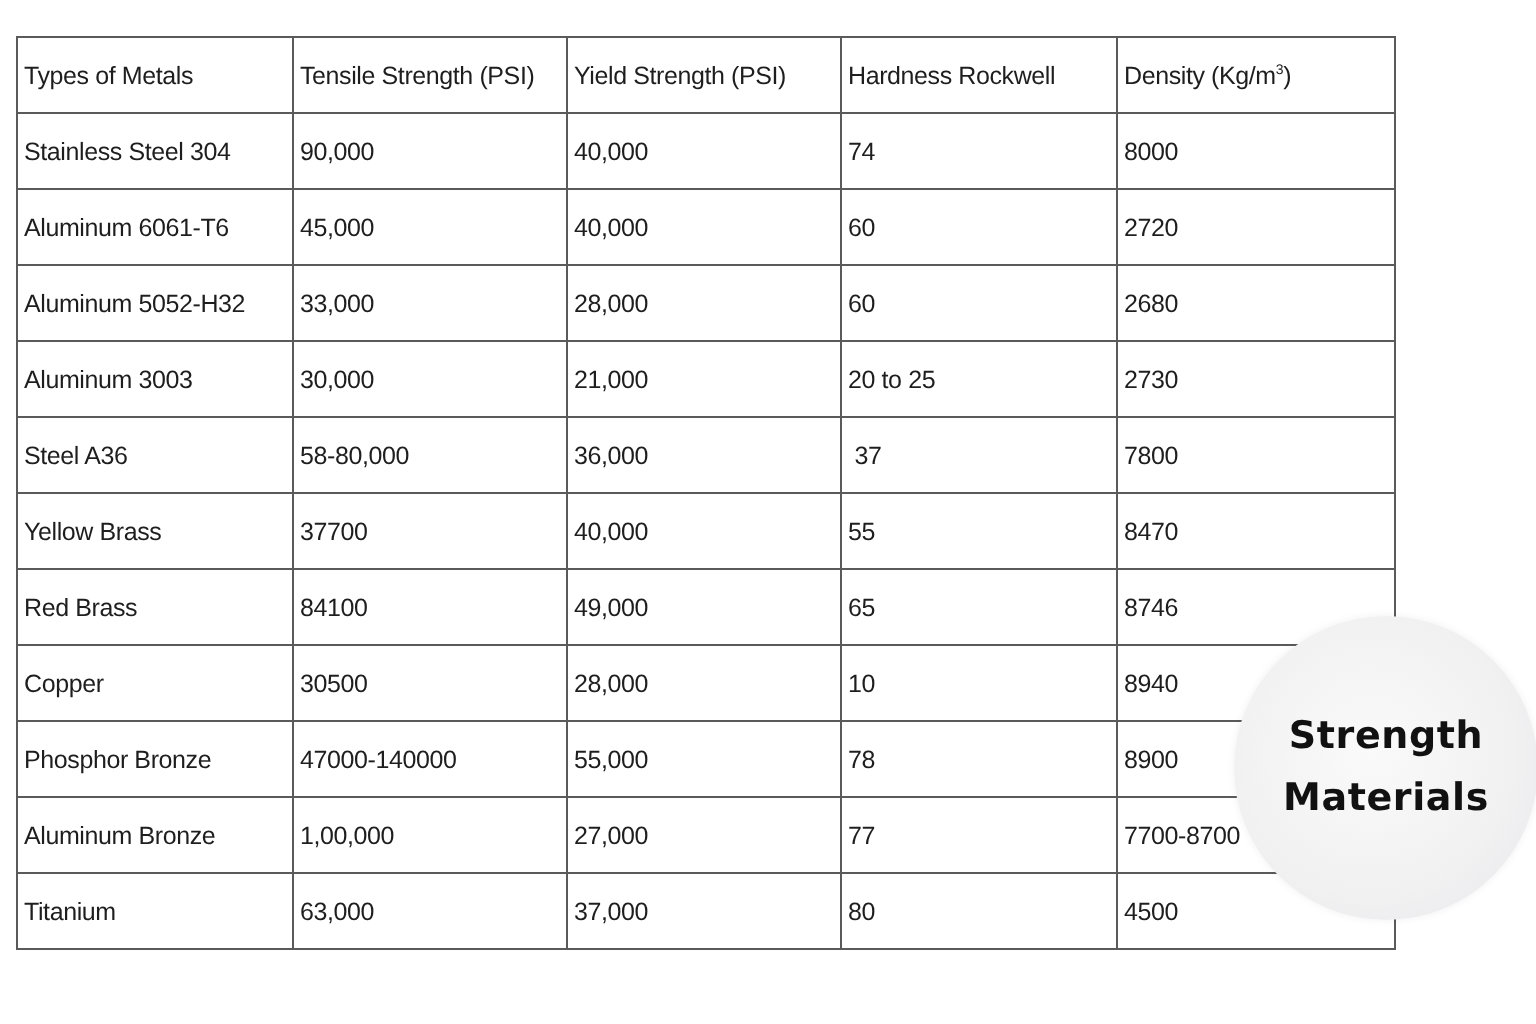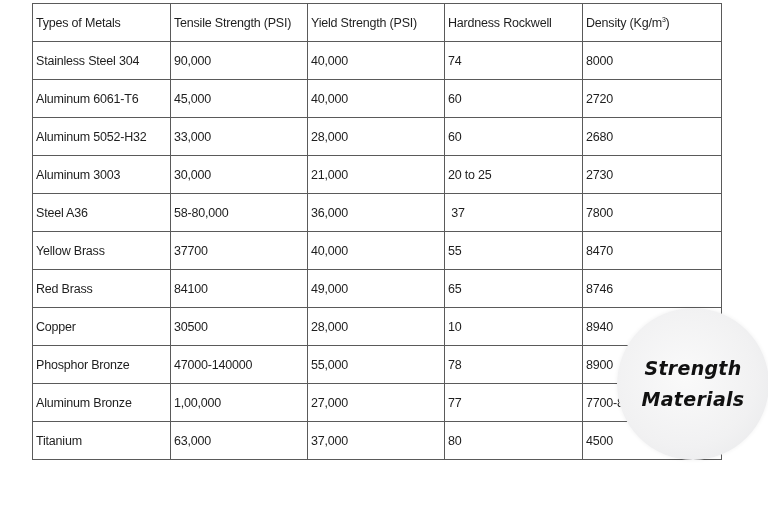--- a/index.html
+++ b/index.html
@@ -1,24 +1,23 @@
 <!DOCTYPE html>
 <html><head>
 <meta charset="utf-8">
 <style>
   html, body { margin: 0; padding: 0; }
   body {
     width: 768px; height: 512px; background: #ffffff; position: relative; overflow: hidden;
     font-family: "Liberation Sans", "DejaVu Sans", sans-serif; color: #1e1e1e;
   }
   .metal-table {
-    position: absolute; left: 8px; top: 3px;
+    position: absolute; left: 8px; top: 18px;
     border-collapse: collapse; table-layout: fixed;
     width: 689px;
-    margin-left: 24px;
   }
   .metal-table td, .metal-table th {
     border: 1.5px solid #5a5a5a;
     height: 37px; padding: 0 0 0 3px;
     font-size: 12.5px; font-weight: normal; text-align: left;
     white-space: nowrap; overflow: hidden; vertical-align: middle;
     letter-spacing: -0.2px;
   }
   .metal-table th { font-size: 12.5px; }
   .metal-table col.c1 { width: 138px; }
@@ -27,21 +26,20 @@
   .metal-table col.c4 { width: 138px; }
   .metal-table col.c5 { width: 139px; }
   sup { font-size: 7px; vertical-align: super; line-height: 0; }
   .badge {
     position: absolute; left: 617px; top: 308px;
     width: 152px; height: 152px; border-radius: 50%;
     background: radial-gradient(circle at 45% 45%, #fafafa 0%, #f1f1f2 60%, #e6e7e9 100%);
     box-shadow: 0 0 4px rgba(0,0,0,0.06);
     display: flex; align-items: center; justify-content: center; flex-direction: column;
     text-align: center;
-    font-style: italic;
   }
   .badge-line {
     font-family: "DejaVu Sans", sans-serif; font-weight: bold;
     font-size: 19px; line-height: 31px; color: #111;
     letter-spacing: 0.3px;
   }
 </style>
 </head>
 <body>
 

